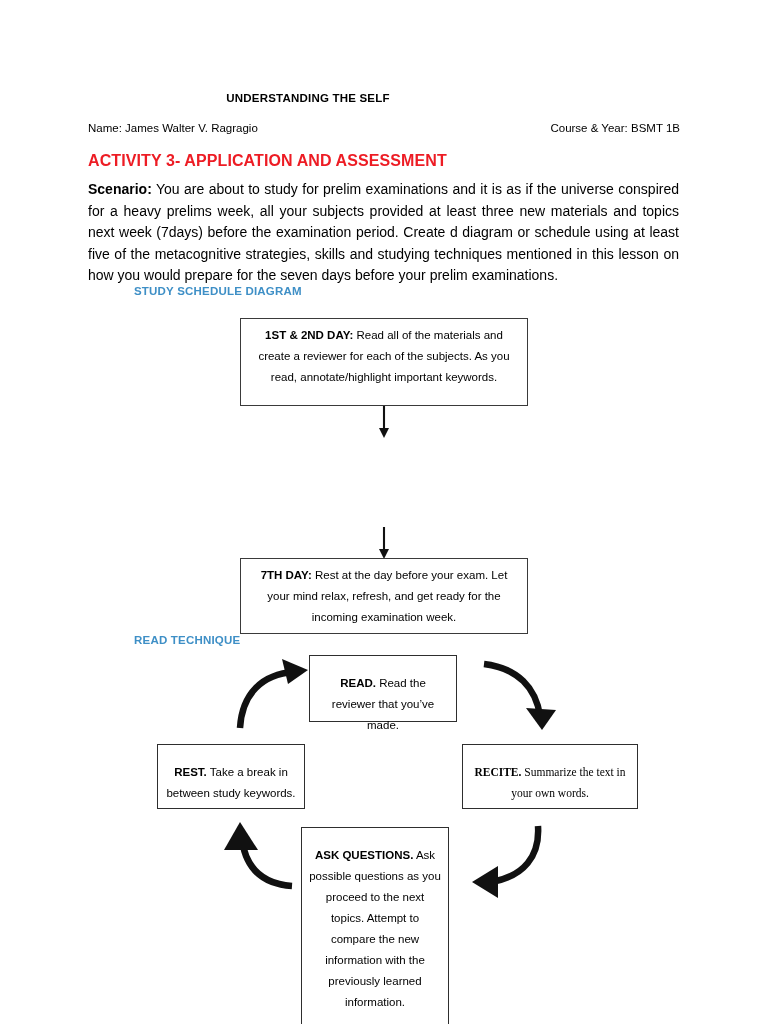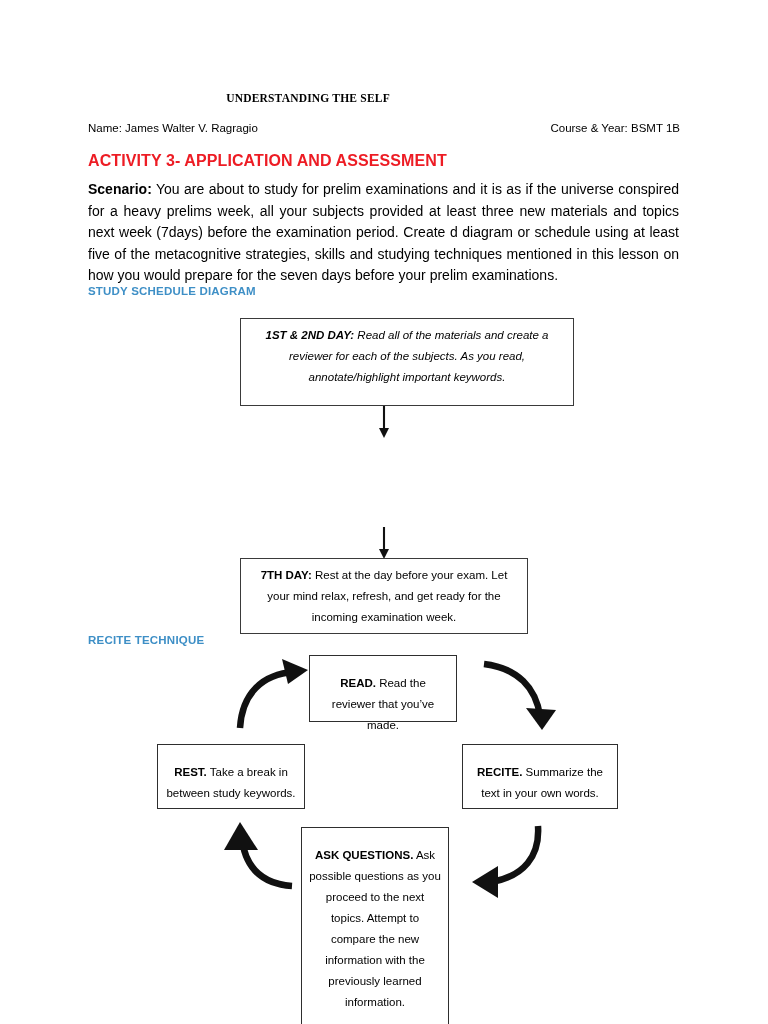--- a/index.html
+++ b/index.html
@@ -26,21 +26,20 @@
 
   
   .doc-title {
     position: absolute;
     left: 0; top: 92px;
     width: 616px;
     text-align: center;
     font-size: 11.5px;
     font-weight: bold;
     letter-spacing: 0.2px;
-    font-family: Liberation Serif, serif;
   }
 
   .meta-row {
     position: absolute;
     left: 88px; top: 122px;
     width: 592px;
     display: flex;
     justify-content: space-between;
     align-items: baseline;
     font-size: 11.5px;
@@ -68,52 +67,53 @@
   }
   .scenario b { font-weight: bold; }
 
   
   .section-heading {
     position: absolute;
     font-size: 11.5px;
     font-weight: bold;
     color: #3E8FC6;
     letter-spacing: 0.2px;
+    margin-left: 46px;
   }
   #heading-schedule { left: 88px; top: 285px; }
   #heading-technique { left: 88px; top: 634px; }
 
   
   .flow-box {
     position: absolute;
     box-sizing: border-box;
     border: 1.2px solid #3a3a3a;
     background: #ffffff;
     font-size: 11.5px;
     line-height: 21px;
     text-align: center;
     padding: 6px 9px 6px 9px;
   }
   .flow-box b { font-weight: bold; }
 
-  #box-day12 { left: 240px; top: 318px; width: 334px; height: 88px; font-style: italic; }
+  #box-day12 { left: 240px; top: 318px; width: 288px; height: 88px; }
   #box-day36 { left: 240px; top: 437px; width: 288px; height: 90px; }
   #box-day7  { left: 240px; top: 558px; width: 288px; height: 76px; }
 
   
   .v-arrow {
     position: absolute;
     width: 16px;
   }
   #varrow-1 { left: 376px; top: 406px; height: 32px; }
   #varrow-2 { left: 376px; top: 527px; height: 32px; }
 
   
   #box-read   { left: 309px; top: 655px; width: 148px; height: 67px; }
-  #box-recite { left: 462px; top: 744px; width: 156px; height: 65px; }
+  #box-recite { left: 462px; top: 744px; width: 176px; height: 65px; font-family: Liberation Serif, serif; }
   #box-rest   { left: 157px; top: 744px; width: 148px; height: 65px; }
   #box-ask    { left: 301px; top: 827px; width: 148px; height: 206px; }
 
   .cycle-box {
     position: absolute;
     box-sizing: border-box;
     border: 1.2px solid #2e2e2e;
     background: #ffffff;
     font-size: 11.5px;
     line-height: 21px;
@@ -156,21 +156,21 @@
   </svg>
 
 
   <svg class="v-arrow" id="varrow-2" viewBox="0 0 16 32">
     <line x1="8" y1="0" x2="8" y2="24" stroke="#111111" stroke-width="2.1"></line>
     <polygon points="8,32 3,22 13,22" fill="#111111"></polygon>
   </svg>
 
   <div class="flow-box" id="box-day7"><b>7TH DAY:</b><span> Rest at the day before your exam. Let your mind relax, refresh, and get ready for the incoming examination week.</span></div>
 
-  <div class="section-heading" id="heading-technique">RECITE TECHNIQUE</div>
+  <div class="section-heading" id="heading-technique">READ TECHNIQUE</div>
 
   <div class="cycle-box" id="box-read"><b>READ.</b><span> Read the reviewer that you’ve made.</span></div>
 
   <div class="cycle-box" id="box-recite"><b>RECITE.</b><span> Summarize the text in your own words.</span></div>
 
   <div class="cycle-box" id="box-ask"><b>ASK QUESTIONS.</b><span> Ask possible questions as you proceed to the next topics. Attempt to compare the new information with the previously learned information.</span></div>
 
   <div class="cycle-box" id="box-rest"><b>REST.</b><span> Take a break in between study keywords.</span></div>
 
   <svg class="curve-arrow" id="arrow-rest-read" viewBox="0 0 82 76">

